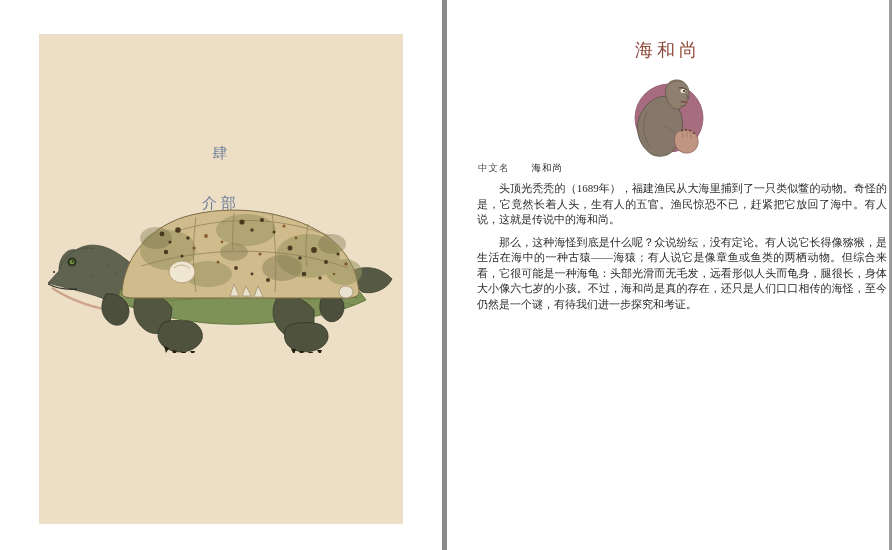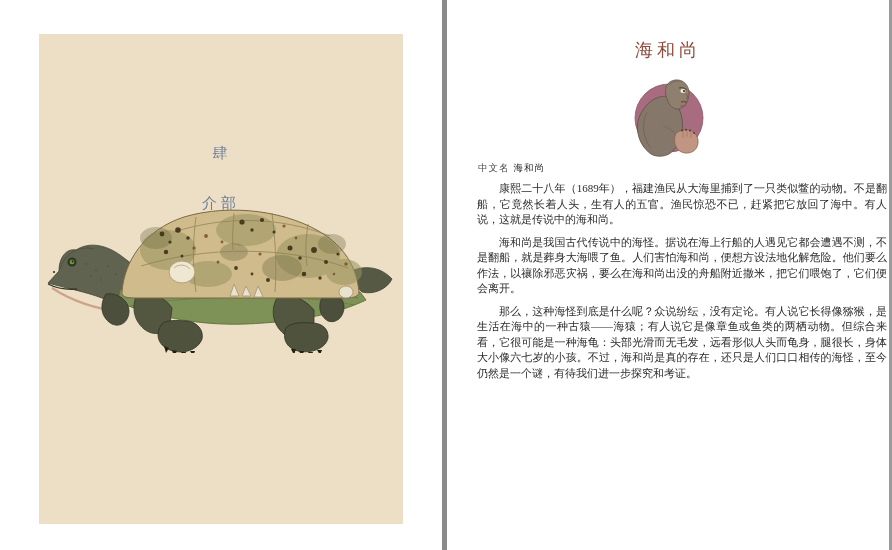--- a/index.html
+++ b/index.html
@@ -27,21 +27,21 @@
 
   
   .chapter-title{
     position:absolute;left:0;top:38px;width:442px;text-align:center;
     font-size:18px;letter-spacing:4px;color:#8f4b3c;
   }
   .figure-art{position:absolute;left:176px;top:76px;width:92px;height:84px;}
   .caption{
     position:absolute;left:31px;top:162px;font-size:9.5px;color:#3c3c3c;letter-spacing:1px;
   }
-  .caption .cap-label{color:#4a4a4a;margin-right:4px;}
+  .caption .cap-label{color:#4a4a4a;margin-right:22px;}
   .caption .cap-value{color:#222222;}
   .body-text{
     position:absolute;left:30px;top:181px;width:410px;
     font-size:11px;line-height:15.5px;color:#2b2b2b;text-align:justify;
   }
   .body-text p{margin:0 0 7px 0;text-indent:2em;}
 </style>
 </head>
 <body>
 
@@ -218,20 +218,19 @@
           <path d="M64,55 L64,61"></path>
           <path d="M68,56 L68,62"></path>
       </g>
     </svg>
 
     <div class="caption">
       <span class="cap-label">中文名</span><span class="cap-value">海和尚</span>
     </div>
 
     <div class="body-text">
-      <p>康熙二十八年（1689年），福建渔民从大海里捕到了一只类似鳖的动物。不是翻船，它竟然长着人头，生有人的五官。渔民惊恐不已，赶紧把它放回了海中。有人说，这就是传说中的海和尚。</p>
-      <p>海和尚是我国古代传说中的海怪。据说在海上行船的人遇见它都会遭遇不测，不是翻船，就是葬身大海喂了鱼。人们害怕海和尚，便想方设法地化解危险。他们要么作法，以禳除邪恶灾祸，要么在海和尚出没的舟船附近撒米，把它们喂饱了，它们便会离开。</p>
+      <p>头顶光秃秃的（1689年），福建渔民从大海里捕到了一只类似鳖的动物。奇怪的是，它竟然长着人头，生有人的五官。渔民惊恐不已，赶紧把它放回了海中。有人说，这就是传说中的海和尚。</p>
       <p>那么，这种海怪到底是什么呢？众说纷纭，没有定论。有人说它长得像猕猴，是生活在海中的一种古猿——海猿；有人说它是像章鱼或鱼类的两栖动物。但综合来看，它很可能是一种海龟：头部光滑而无毛发，远看形似人头而龟身，腿很长，身体大小像六七岁的小孩。不过，海和尚是真的存在，还只是人们口口相传的海怪，至今仍然是一个谜，有待我们进一步探究和考证。</p>
     </div>
   </div>
 
   <div class="edge-border"></div>
 </div>
 
 </body></html>

